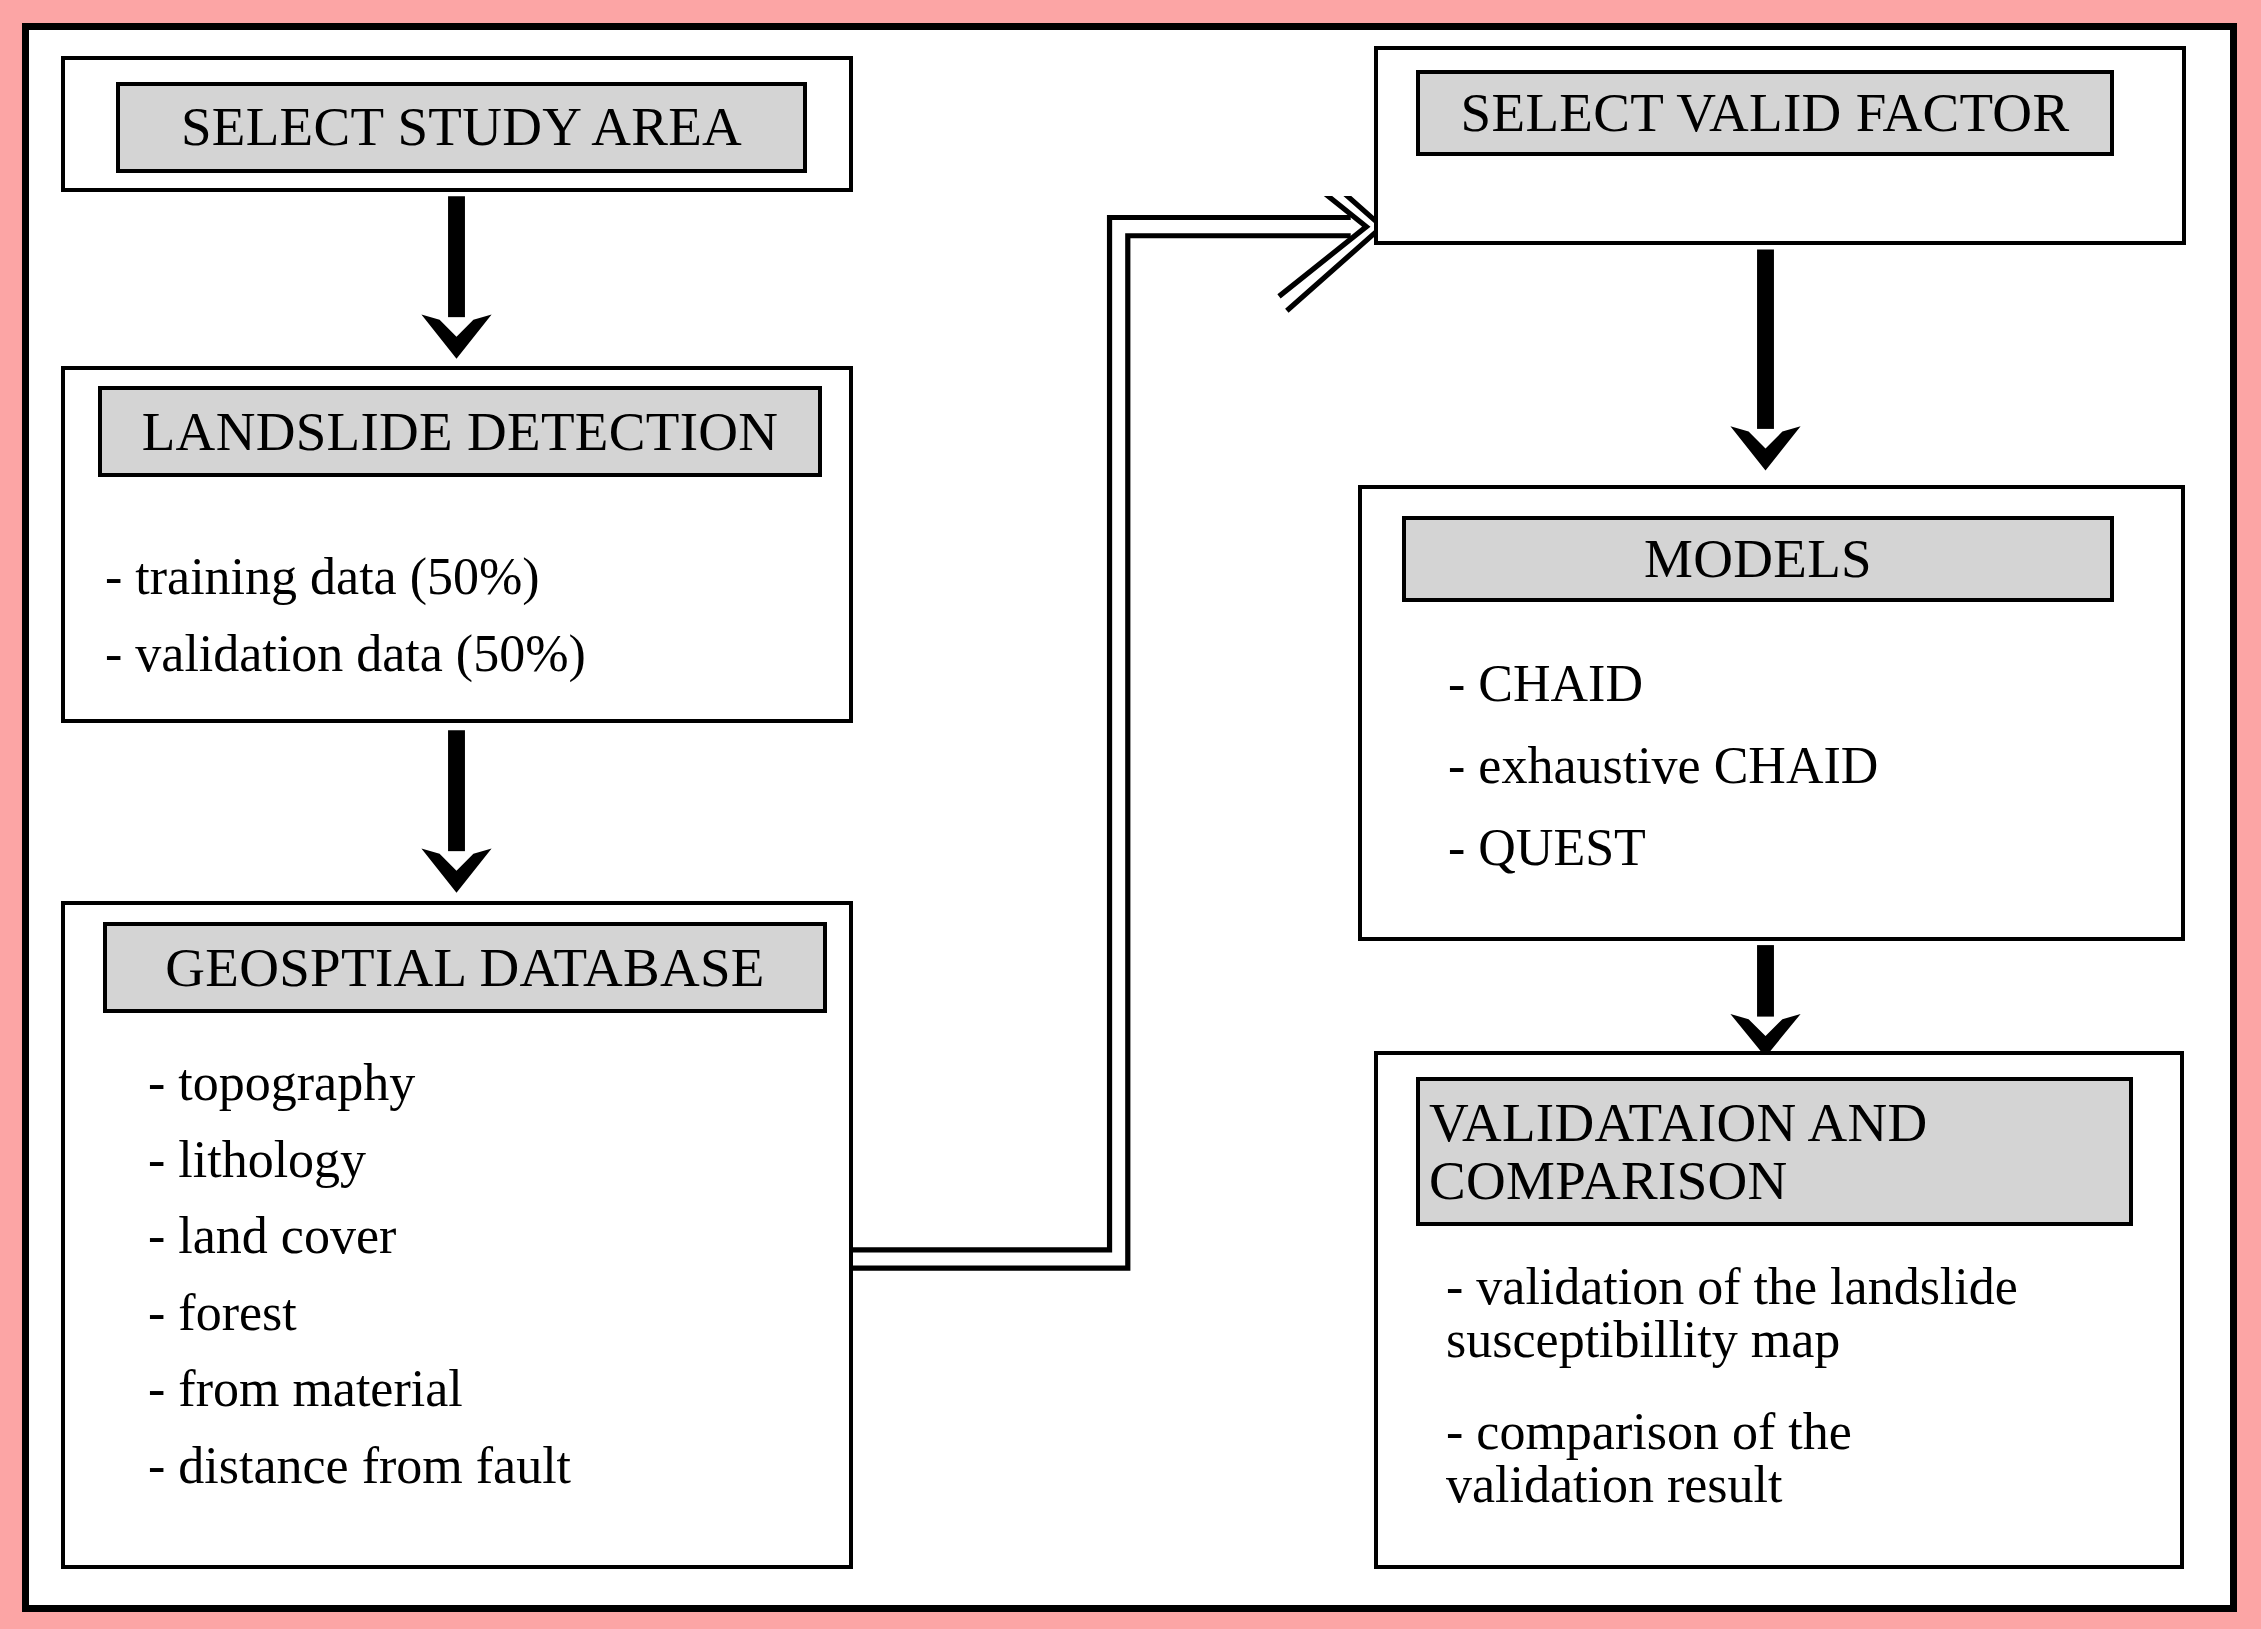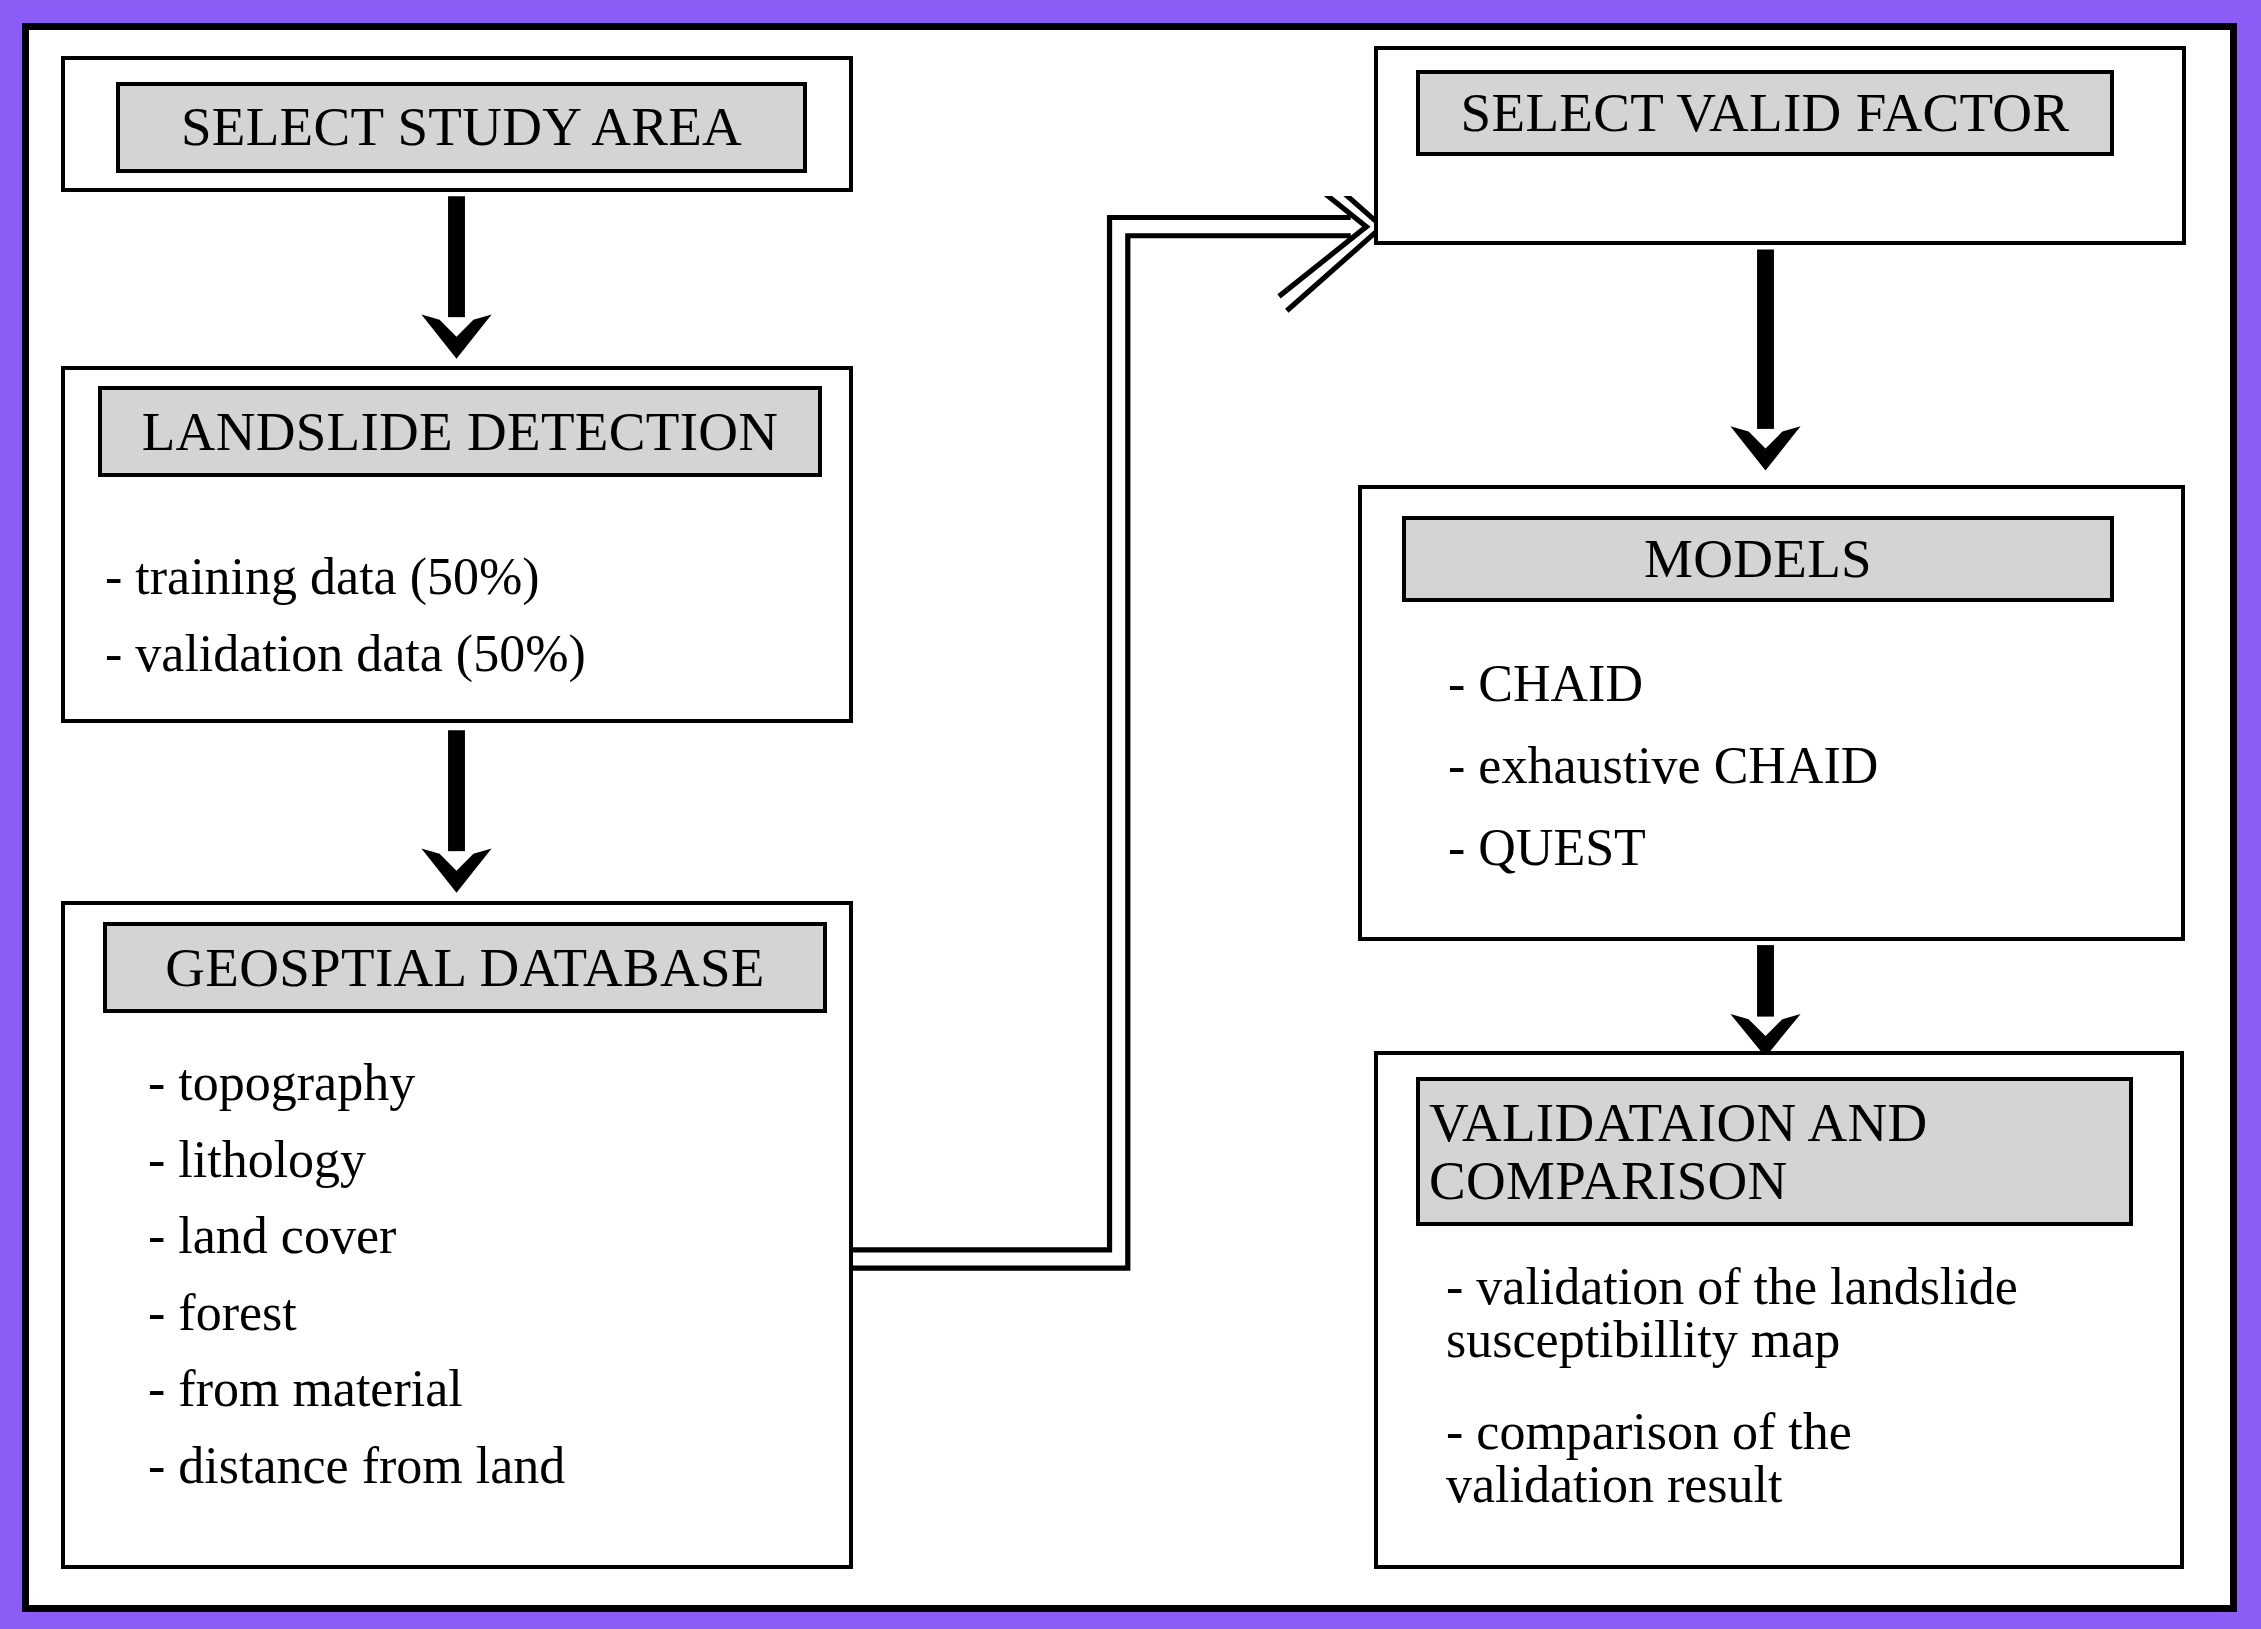--- a/index.html
+++ b/index.html
@@ -7,21 +7,21 @@
     padding: 0;
     background: #ffffff;
   }
   body {
     font-family: "Liberation Serif", "DejaVu Serif", serif;
   }
   #canvas {
     position: relative;
     width: 2261px;
     height: 1629px;
-    background: #8b5cf6;
+    background: #fca5a5;
     overflow: hidden;
   }
   
   .outer-frame {
     position: absolute;
     left: 21.5px;
     top: 23px;
     width: 2215px;
     height: 1589px;
     border: 7.2px solid #000000;
@@ -114,21 +114,21 @@
   </div>
 
   <div class="box" style="left:61px; top:901px; width:792px; height:668px;">
     <div class="banner" style="left:38px; top:17px; width:724px; height:91px;">GEOSPTIAL DATABASE</div>
     <div class="bullets" style="left:83px; top:151px; width:678px;">
       <span class="bullet-row" style="margin-bottom:23.5px;">- topography</span>
       <span class="bullet-row" style="margin-bottom:23.5px;">- lithology</span>
       <span class="bullet-row" style="margin-bottom:23.5px;">- land cover</span>
       <span class="bullet-row" style="margin-bottom:23.5px;">- forest</span>
       <span class="bullet-row" style="margin-bottom:23.5px;">- from material</span>
-      <span class="bullet-row">- distance from land</span>
+      <span class="bullet-row">- distance from fault</span>
     </div>
   </div>
 
   <div class="elbow-connector" style="left:841px; top:196px; width:541px; height:1095px;">
     <svg width="541" height="1095" viewBox="0 0 830 1680">
 
       <g fill="none" stroke="#000000" stroke-width="8">
 
         <path d="M 18 1617 L 412 1617 L 412 33 L 782 33"></path>
 

